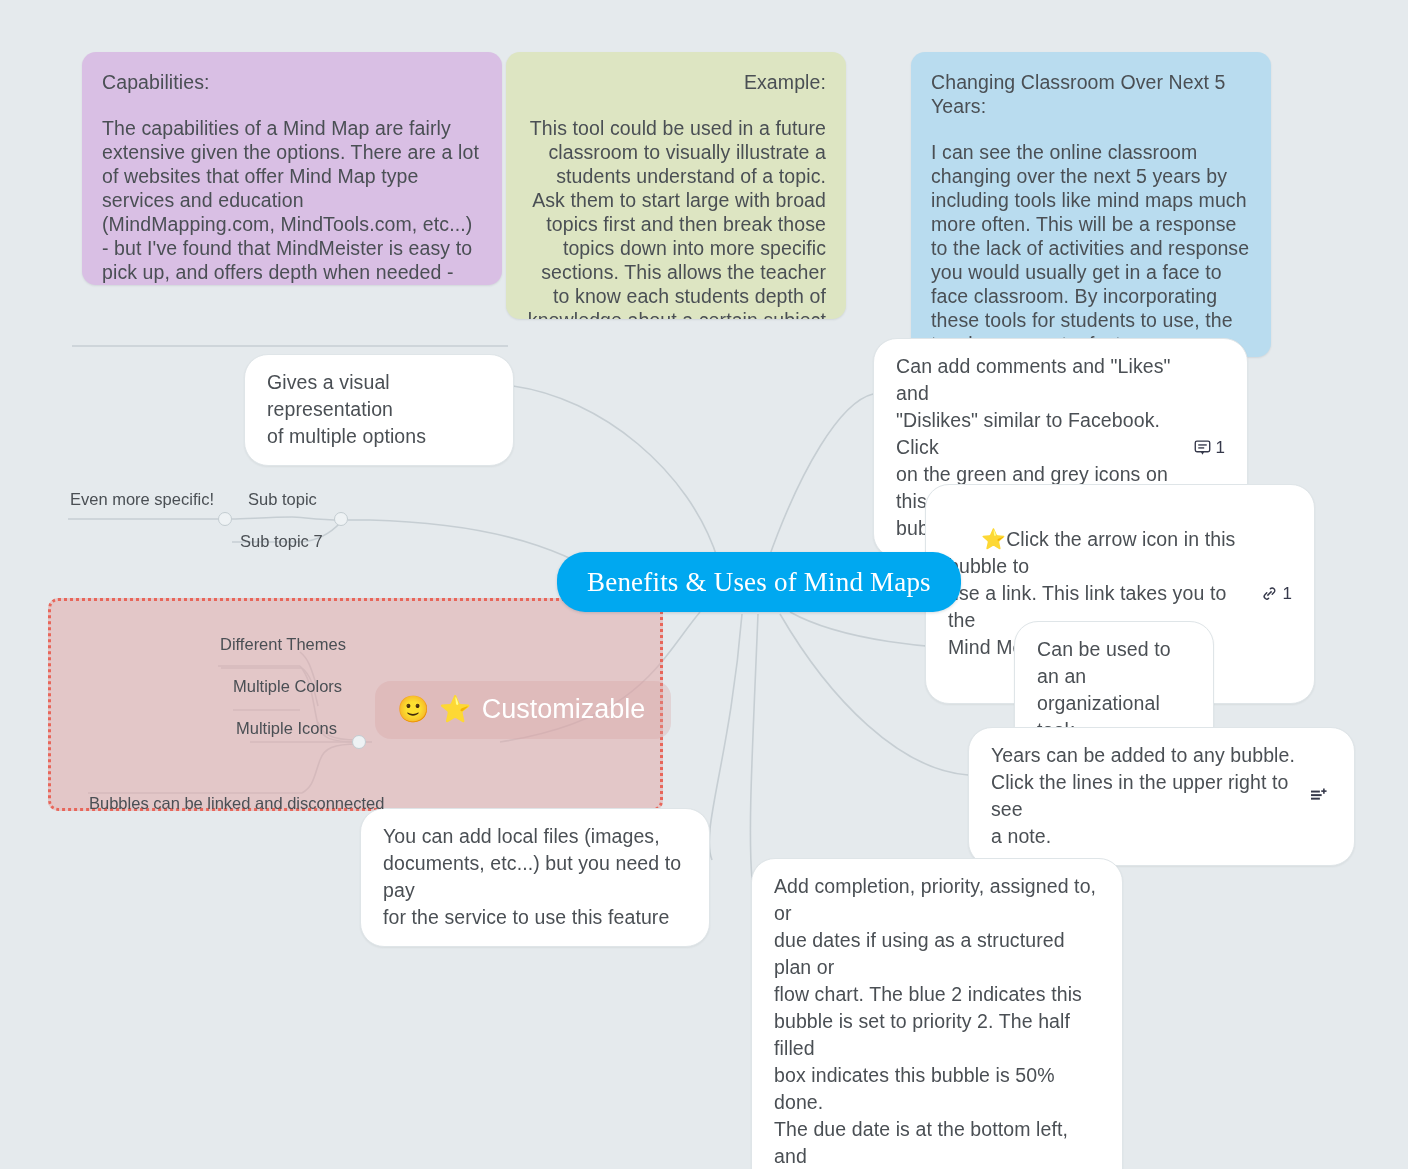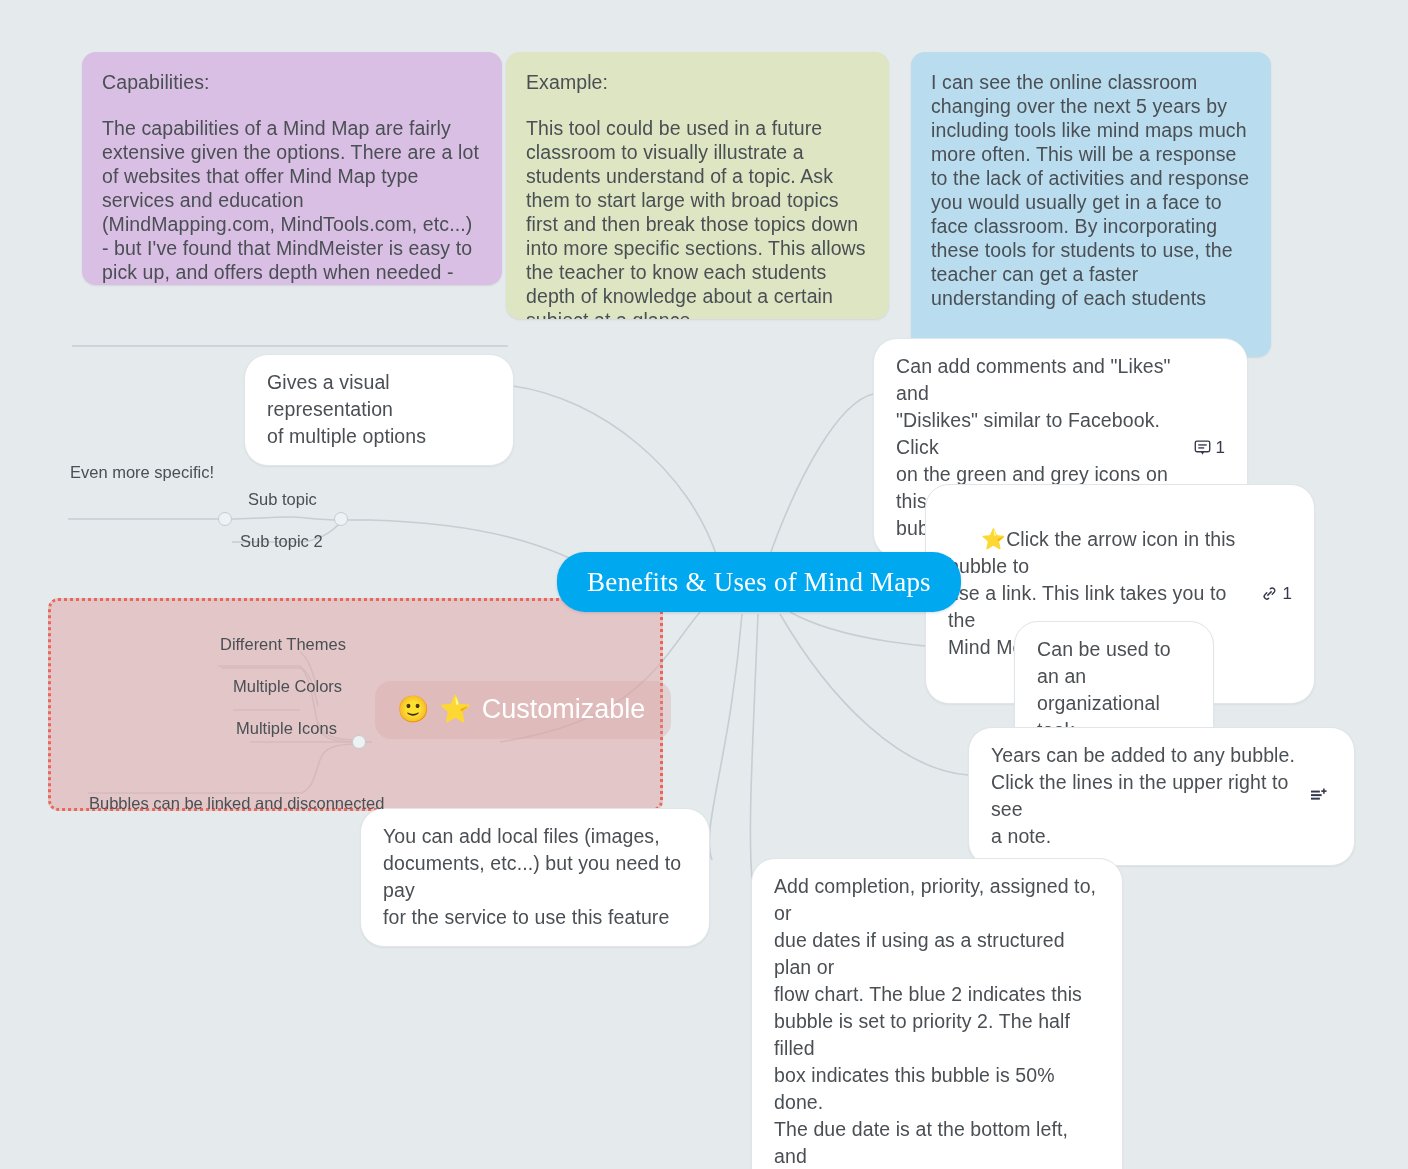--- a/index.html
+++ b/index.html
@@ -151,26 +151,27 @@
     <span class="emo">⭐</span>
     <span>Customizable</span>
   </div>
   <div class="handle" style="left:352px;top:735px;"></div>
 
   <div class="node sticky" style="left:82px;top:52px;width:420px;height:233px;background:#d9bfe4;overflow:hidden;">
     <span class="hd">Capabilities:</span>
     <span class="bd">The capabilities of a Mind Map are fairly extensive given the options. There are a lot of websites that offer Mind Map type services and education (MindMapping.com, MindTools.com, etc...) - but I've found that MindMeister is easy to pick up, and offers depth when needed - but it's very easy for a new learner to pick it up and start using it effectively within a couple of minutes.</span>
   </div>
 
-  <div class="node sticky" style="left:506px;top:52px;width:383px;height:267px;background:#dde5c2;overflow:hidden;">
+  <div class="node sticky" style="left:506px;top:52px;width:340px;height:267px;background:#dde5c2;overflow:hidden;text-align:right;">
     <span class="hd">Example:</span>
     <span class="bd">This tool could be used in a future classroom to visually illustrate a students understand of a topic. Ask them to start large with broad topics first and then break those topics down into more specific sections. This allows the teacher to know each students depth of knowledge about a certain subject at a glance</span>
   </div>
 
   <div class="node sticky" style="left:911px;top:52px;width:360px;height:305px;background:#b9dcef;overflow:hidden;">
+    <span class="hd">Changing Classroom Over Next 5 Years:</span>
     <span class="bd">I can see the online classroom changing over the next 5 years by including tools like mind maps much more often. This will be a response to the lack of activities and response you would usually get in a face to face classroom. By incorporating these tools for students to use, the teacher can get a faster understanding of each students</span>
   </div>
 
   <div class="node bubble" style="left:244px;top:354px;width:270px;">
     <span class="txt">Gives a visual representation
 of multiple options</span>
   </div>
 
   <div class="node bubble" style="left:873px;top:338px;width:375px;">
     <span class="txt">Can add comments and "Likes" and
@@ -242,28 +243,28 @@
 this bubble is assigned to me. A
 summary of this is available from the
 checkmark in the upper right (Task
 Information).</span>
   </div>
 
   <div class="node root" style="left:557px;top:552px;font-family:Liberation Serif, serif;">
     <span>Benefits &amp; Uses of Mind Maps</span>
   </div>
 
-  <div class="node plain" style="left:70px;top:462px;">
+  <div class="node plain" style="left:70px;top:489px;">
     <span>Even more specific!</span>
   </div>
   <div class="node plain" style="left:248px;top:489px;">
     <span>Sub topic</span>
   </div>
   <div class="node plain" style="left:240px;top:531px;">
-    <span>Sub topic 2</span>
+    <span>Sub topic 7</span>
   </div>
 
   <div class="node plain" style="left:220px;top:634px;">
     <span>Different Themes</span>
   </div>
   <div class="node plain" style="left:233px;top:676px;">
     <span>Multiple Colors</span>
   </div>
   <div class="node plain" style="left:236px;top:718px;">
     <span>Multiple Icons</span>

